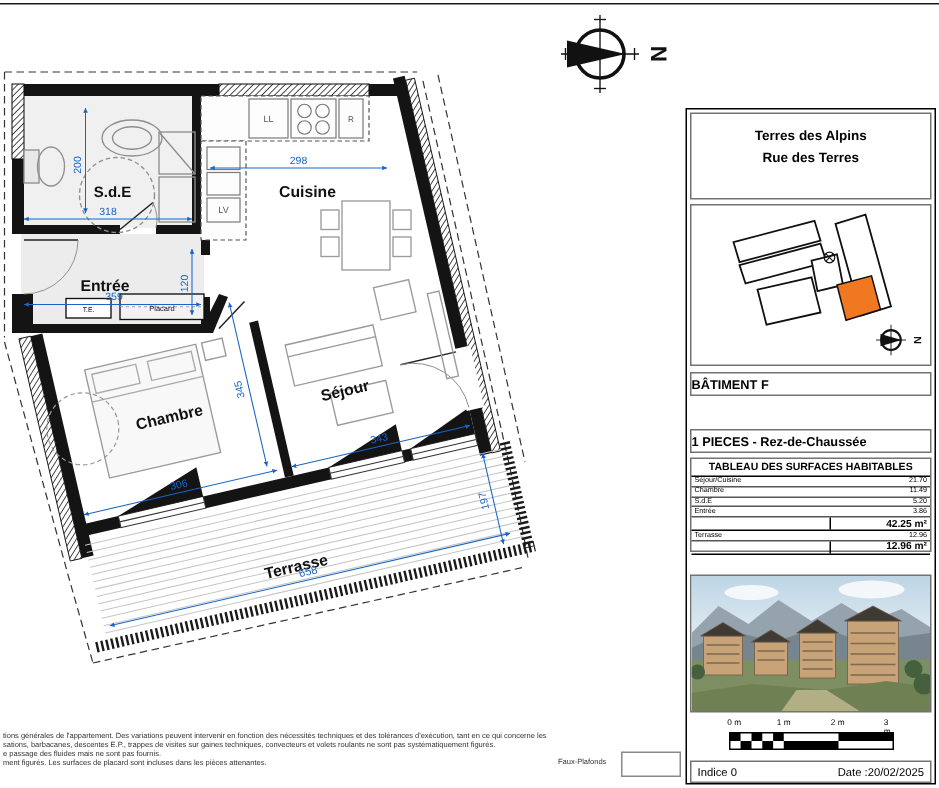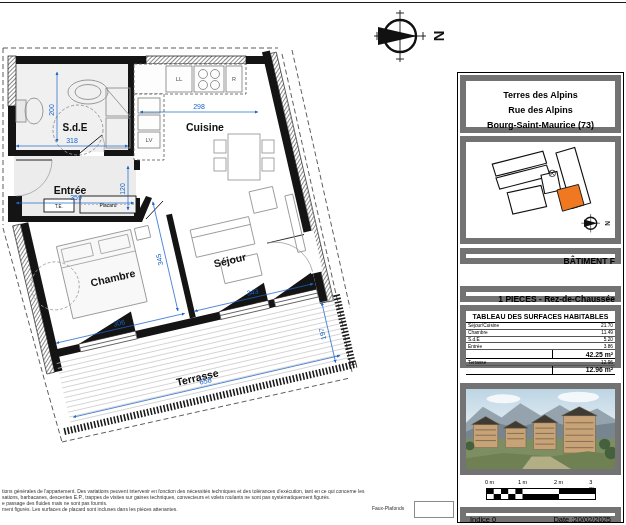--- a/index.html
+++ b/index.html
@@ -7,24 +7,24 @@
     width:626px;height:525px;position:relative;overflow:hidden;
     background:#ffffff;font-family:"Liberation Sans",sans-serif;
     -webkit-font-smoothing:antialiased;
   }
   .topline{position:absolute;left:0;top:2px;width:626px;height:1px;background:#1a1a1a;}
   
   .panel{
     position:absolute;left:457px;top:72px;width:167px;height:451px;
     border:1.5px solid #000;background:#fff;box-sizing:border-box;
   }
-  .pbox{position:absolute;left:2px;right:2px;border:6px solid #737373;background:#fff;box-sizing:border-box;}
+  .pbox{position:absolute;left:2px;right:2px;border:1px solid #737373;background:#fff;box-sizing:border-box;}
   .project{top:2px;height:58px;text-align:center;font-weight:bold;font-size:9px;padding-top:7px;line-height:1.65;}
   .keyplan{top:63px;height:108px;}
-  .bline{font-weight:bold;text-align:right;font-size:8.5px;line-height:15px;}
+  .bline{font-weight:bold;text-align:left;font-size:8.5px;line-height:15px;}
   .building{top:175px;height:16px;}
   .lot{top:194px;height:16px;}
   .type{top:213px;height:16px;}
   .areas{top:232px;height:63px;font-size:4.8px;}
   .areas .atitle{font-weight:bold;font-size:7px;text-align:center;line-height:11px;border-bottom:1px solid #000;}
   .arow{display:flex;align-items:center;height:6.8px;border-bottom:1px solid #555;padding:0 2px;box-sizing:border-box;}
   .arow .v{margin-left:auto;}
   .arow.total{height:9px;font-size:6.8px;font-weight:bold;border-bottom:1px solid #000;padding:0;}
   .arow.total .sp{width:58%;height:100%;border-right:1px solid #000;}
   .arow.total .v{margin-left:auto;padding-right:2px;}
@@ -244,22 +244,21 @@
     <line x1="423" y1="32" x2="423" y2="40" stroke="#111" stroke-width="0.9"></line>
     <polygon points="378,27 378,45 417,36" fill="#111"></polygon>
     <text x="438" y="36" font-size="15" font-weight="bold" fill="#111" text-anchor="middle" dominant-baseline="middle" transform="rotate(90 438 36)">N</text>
   </g>
 </svg>
 
 <div class="panel">
 
   <div class="pbox project">
     <div>Terres des Alpins</div>
-    <div>Rue des Alpins</div>
-    <div>Bourg-Saint-Maurice (73)</div>
+    <div>Rue des Terres</div>
   </div>
 
   <div class="pbox keyplan">
     <svg width="100%" height="100%" viewBox="0 0 159 104" preserveAspectRatio="none">
       <g fill="#ffffff" stroke="#111" stroke-width="1.2">
         <polygon points="28,24 82,10 86,23 32,37"></polygon>
         <polygon points="32,39 86,25 90,37 36,51"></polygon>
         <polygon points="44,55 80,47 86,70 50,78"></polygon>
         <polygon points="96,12 116,6 133,66 113,72"></polygon>
         <polygon points="80,36 97,32 101,52 84,56"></polygon>

